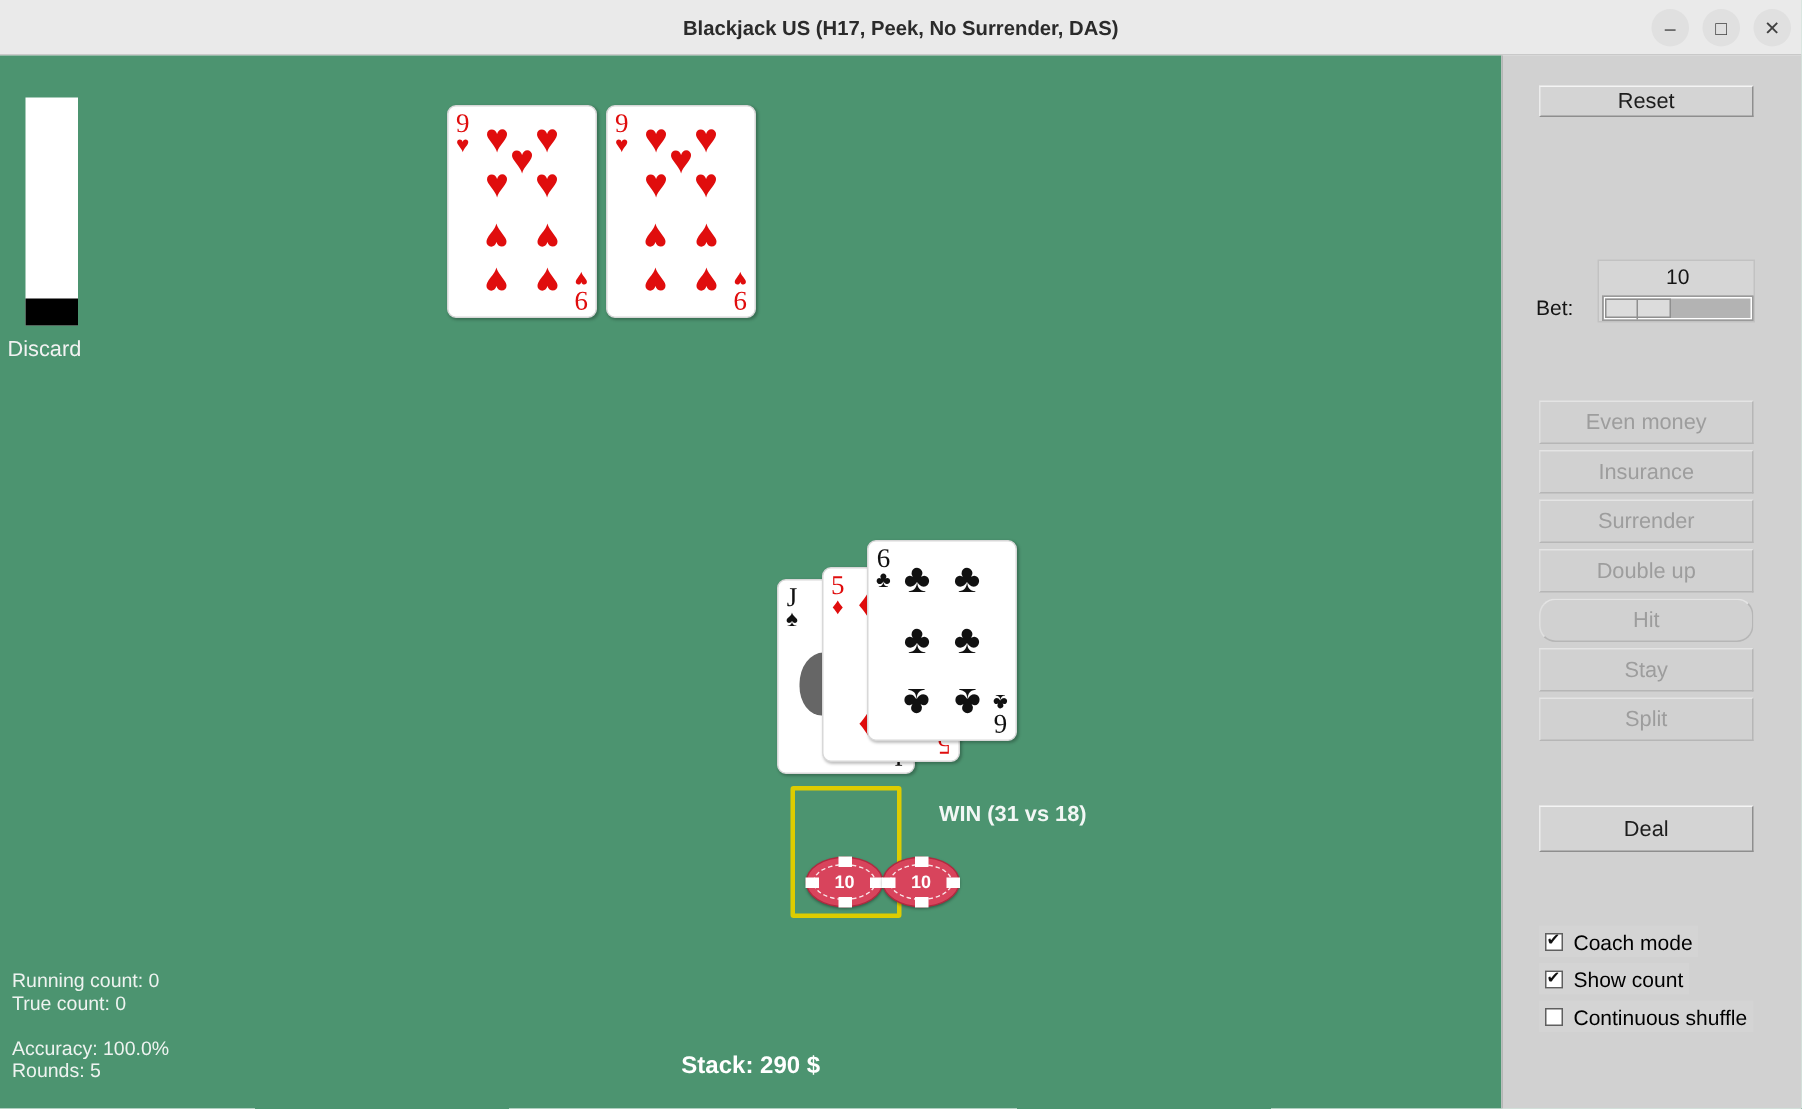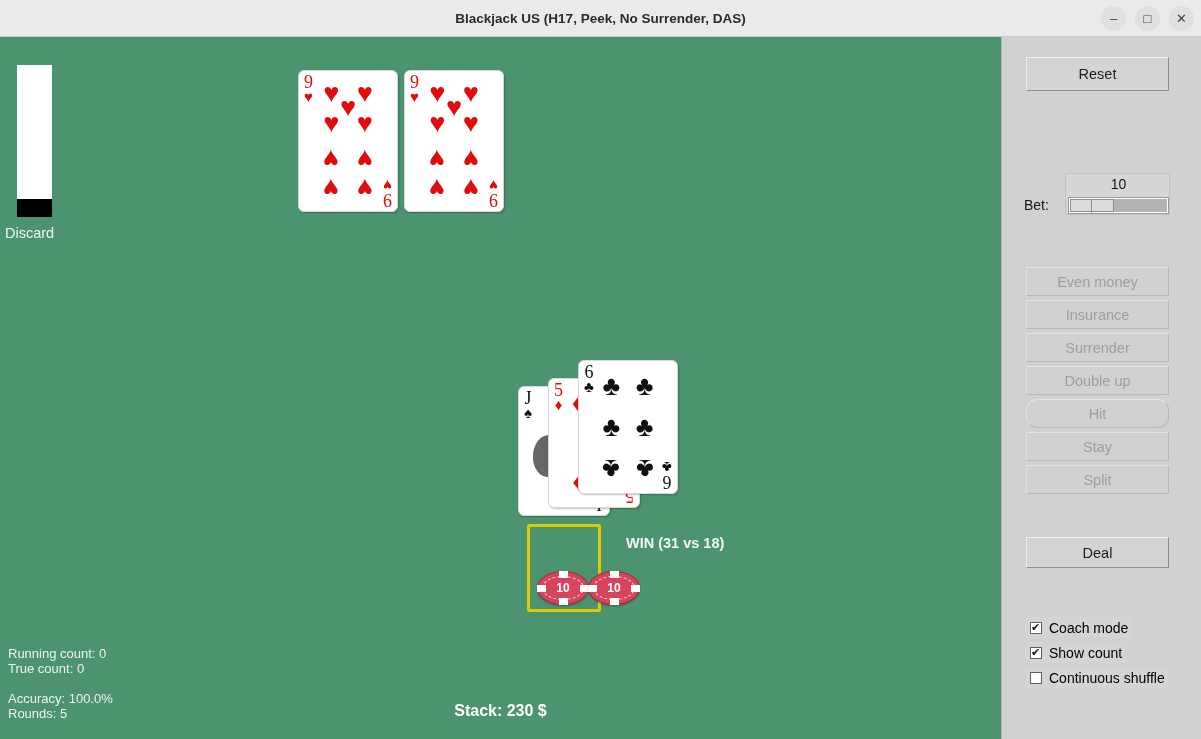--- a/index.html
+++ b/index.html
@@ -132,21 +132,21 @@
   }
   .btn {
     position: absolute; left: 24px; width: 143px;
     background: #d4d4d4; border: 1px solid #8e8e8e;
     border-top-color: #f4f4f4; border-left-color: #ececec;
     font-size: 14.5px; color: #1d1d1d;
     display: flex; align-items: center; justify-content: center;
   }
   .btn.dis { color: #9d9d9d; background: #d1d1d1; border-color: #b6b6b6;
              border-top-color: #e4e4e4; border-left-color: #e0e0e0; }
-  .btn.reset { top: 20px;  height: 34px; }
+  .btn.reset { top: 20px;  height: 21px; }
   .btn.deal  { top: 500px; height: 31px; }
   .act { height: 29px; text-align: right; }
 
   .bet-label {
     position: absolute; left: 22px; top: 160px;
     font-size: 14px; color: #151515;
   }
   .bet-wrap {
     position: absolute; left: 63px; top: 136px; width: 105px; height: 42px;
     background: #d6d6d6; border: 1px solid #c2c2c2;
@@ -321,21 +321,21 @@
         <span class="nub n4"></span>
       <span class="ring"></span>
       <span class="val">10</span>
     </div>
 
     <div class="stats" style="top:609px;">Running count: 0</div>
     <div class="stats" style="top:624px;">True count: 0</div>
     <div class="stats" style="top:654px;">Accuracy: 100.0%</div>
     <div class="stats" style="top:669px;">Rounds: 5</div>
 
-    <div class="stack">Stack: 230 $</div>
+    <div class="stack">Stack: 290 $</div>
   </div>
 
   <div class="sidebar">
 
     <div class="btn reset">
       <span>Reset</span>
     </div>
 
     <div class="bet-label">Bet:</div>
     <div class="bet-wrap">

